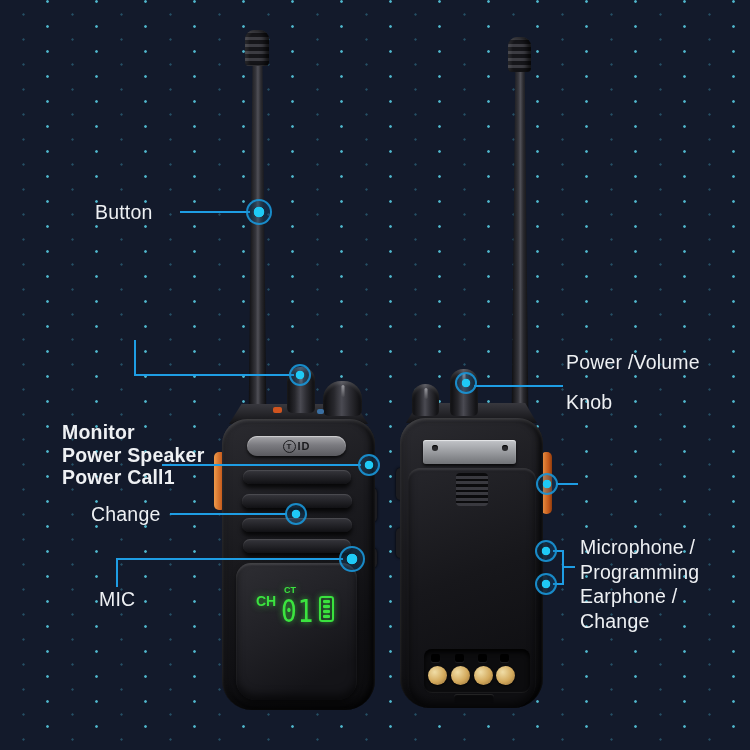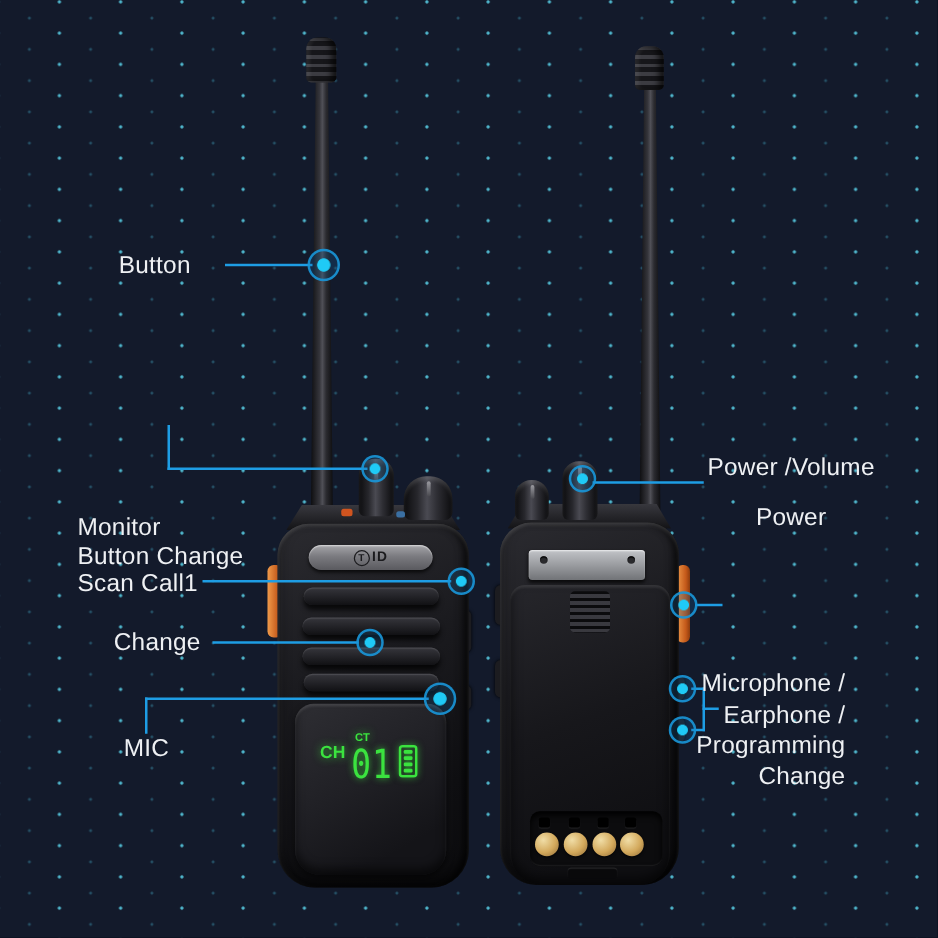--- a/index.html
+++ b/index.html
@@ -195,30 +195,30 @@
   <div class="mk" style="left:289px;top:364px;"></div>
   <div class="mk" style="left:358px;top:454px;"></div>
   <div class="mk" style="left:285px;top:503px;"></div>
   <div class="mk lg" style="left:339px;top:546px;"></div>
   <div class="mk" style="left:455px;top:372px;"></div>
   <div class="mk" style="left:536px;top:473px;"></div>
   <div class="mk" style="left:535px;top:540px;"></div>
   <div class="mk" style="left:535px;top:573px;"></div>
 
   <div class="lbl" style="left:95px;top:201px;">Button</div>
-  <div class="lbl" style="left:62px;top:411px;line-height:22.5px;">
+  <div class="lbl" style="left:62px;top:421px;line-height:22.5px;font-weight:bold;">
     <div>Monitor</div>
-    <div>Button Change</div>
-    <div>Scan Call1</div>
+    <div>Power Speaker</div>
+    <div>Power Call1</div>
   </div>
   <div class="lbl" style="left:91px;top:503px;">Change</div>
   <div class="lbl" style="left:99px;top:588px;">MIC</div>
-  <div class="lbl" style="left:566px;top:354px;line-height:40px;text-align:center;">
+  <div class="lbl" style="left:566px;top:342px;line-height:40px;">
     <div>Power /Volume</div>
-    <div>Power</div>
-  </div>
-  <div class="lbl" style="left:557px;top:535px;line-height:24.5px;text-align:right;">
+    <div>Knob</div>
+  </div>
+  <div class="lbl" style="left:580px;top:535px;line-height:24.5px;">
     <div>Microphone /</div>
+    <div>Programming</div>
     <div>Earphone /</div>
-    <div>Programming</div>
     <div>Change</div>
   </div>
 </div>
 
 </body></html>

